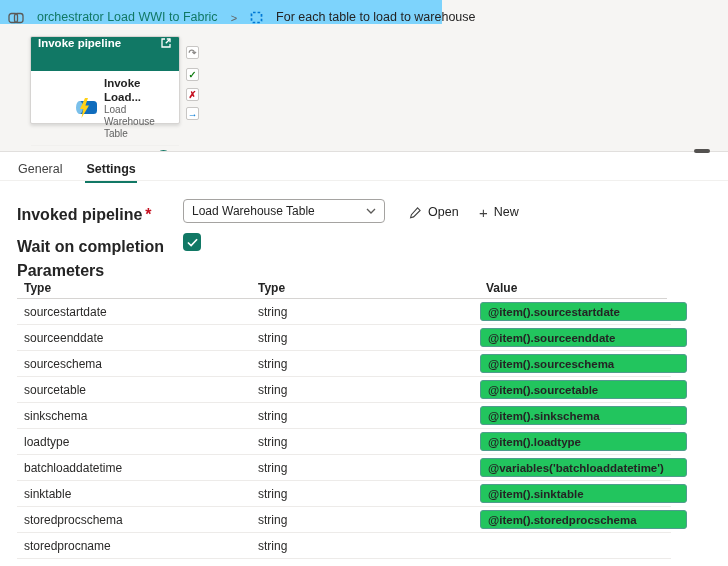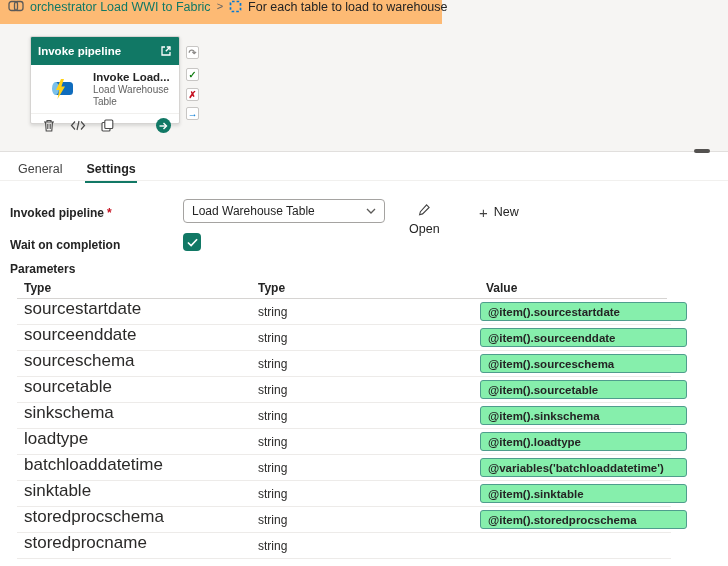--- a/index.html
+++ b/index.html
@@ -2,34 +2,34 @@
 <html><head>
 <meta charset="utf-8">
 <style>
   * { margin:0; padding:0; box-sizing:border-box; }
   html,body { width:728px; height:566px; background:#fff; overflow:hidden;
     font-family:"Liberation Sans", sans-serif; color:#242424; }
   #app { position:relative; width:728px; height:566px; }
 
   
   .canvas-bg { position:absolute; left:0; top:0; width:728px; height:151px; background:#f6f5f3; }
-  .breadcrumb { position:absolute; left:0; top:0; width:442px; height:24px; background:#fdba74;
-    display:flex; align-items:flex-start; gap:6px; padding-left:8px; font-size:12.5px; }
+  .breadcrumb { position:absolute; left:0; top:0; width:442px; height:24px; background:#7dd3fc;
+    display:flex; align-items:flex-end; gap:13px; padding-left:8px; font-size:12.5px; }
   .crumb-link { color:#117865; cursor:pointer; white-space:nowrap; }
   .crumb-sep { color:#616161; font-size:11px; }
   .crumb-current { color:#242424; white-space:nowrap; }
   .icon { display:inline-flex; align-items:center; justify-content:center; }
 
   
   .card { position:absolute; left:30px; top:36px; width:150px; height:88px; background:#fff;
     border:1px solid #d6d4d2; border-radius:2px; box-shadow:0 1.2px 3.6px rgba(0,0,0,.12); }
-  .card-header { height:28px; background:#117865; color:#fff; display:flex; align-items:center;
+  .card-header { height:34px; background:#117865; color:#fff; display:flex; align-items:flex-start;
     justify-content:space-between; padding:0 7px; font-size:11.5px; font-weight:700;
     border-radius:1px 1px 0 0; }
-  .card-body { display:flex; align-items:center; gap:17px; padding:5px 6px 3px 17px; }
+  .card-body { display:flex; align-items:center; gap:4px; padding:5px 6px 3px 9px;margin-left:32px; }
   .card-title { font-size:11.5px; font-weight:600; line-height:14px; }
   .card-sub { font-size:10px; color:#616161; line-height:12px; }
   .card-footer { display:flex; align-items:center; gap:15px; padding:4px 8px 0 12px;
     border-top:1px solid #f1f0ee; margin-top:2px; }
   .tool-icon { cursor:pointer; }
   .nav-circle { margin-left:auto; width:15px; height:15px; border-radius:50%;
     background:#117865; display:flex; align-items:center; justify-content:center; cursor:pointer; }
 
   
   .connector { position:absolute; left:186px; width:13px; height:13px; background:#fff;
@@ -42,41 +42,41 @@
     background:#545250; border-radius:2px; cursor:row-resize; }
 
   
   .panel { position:absolute; left:0; top:152px; width:671px; height:414px; background:#fff; }
   .tabs { position:absolute; left:17px; top:8px; display:flex; gap:22px; }
   .tab { font-size:12.5px; color:#424242; padding:2px 1px 5px; cursor:pointer;
     border-bottom:2px solid transparent; }
   .tab.active { font-weight:700; color:#242424; border-bottom-color:#117865;text-align:right; }
   .tabs-rule { position:absolute; left:0; top:28px; width:728px; height:1px; background:#f1f0ee; }
 
-  .field-label { position:absolute; left:10px; font-size:12px; font-weight:600; color:#242424; }
+  .field-label { position:absolute; left:17px; font-size:16px; font-weight:600; color:#242424; }
   .req { color:#c50f1f; margin-left:3px; }
 
   .dropdown { position:absolute; left:183px; top:47px; width:202px; height:24px; background:#fff;
     border:1px solid #a5a3a1; border-radius:4px; display:flex; align-items:center;
     justify-content:space-between; padding:0 8px; font-size:12px; cursor:pointer; }
   .text-btn { position:absolute; top:51px; display:flex; align-items:center; gap:6px;
     font-size:12.5px; color:#242424; cursor:pointer; height:18px; }
   .checkbox { position:absolute; left:183px; top:81px; width:18px; height:18px; background:#117865;
     border-radius:4px; display:flex; align-items:center; justify-content:center; cursor:pointer; }
 
   
   .tbl-head { position:absolute; top:129px; font-size:12px; font-weight:600; color:#242424; }
   .head-rule { position:absolute; left:17px; right:4px; top:146px; height:1px; background:#d6d4d2; }
   .rows { position:absolute; left:0; right:0; top:147px; }
   .prow { position:relative; height:26px; }
   .prow::after { content:""; position:absolute; left:17px; right:0; bottom:0; height:1px; background:#edebe9; }
-  .cell-name { position:absolute; left:24px; top:0; font-size:17px; color:#2b2a29; }
+  .cell-name { position:absolute; left:24px; top:6px; font-size:12px; color:#2b2a29; }
   .cell-type { position:absolute; left:258px; top:6px; font-size:12px; color:#2b2a29; }
   .value-box { position:absolute; left:480px; top:3px; width:207px; height:19px;
-    background:#86efac; border:1px solid #4f9d8d; border-radius:3px; display:flex;
+    background:#22c55e; border:1px solid #4f9d8d; border-radius:3px; display:flex;
     align-items:center; padding:0 7px; font-size:11.5px; font-weight:600; color:#242424;
     cursor:text; white-space:nowrap; overflow:hidden; }
 </style>
 </head>
 <body>
 
 <div id="app">
 
   <div class="canvas-bg"></div>
 
@@ -181,21 +181,21 @@
       <span>Invoked pipeline</span><span class="req">*</span>
     </span>
     <div class="dropdown">
       <span>Load Warehouse Table</span>
       <span class="icon">
         <svg width="10" height="6" viewBox="0 0 10 6" fill="none" stroke="#5b5a58" stroke-width="1.3">
           <polyline points="1,1 5,5 9,1"></polyline>
         </svg>
       </span>
     </div>
-    <span class="text-btn" style="left:409px;flex-direction:column;">
+    <span class="text-btn" style="left:409px;">
       <span class="icon">
         <svg width="13" height="13" viewBox="0 0 13 13" fill="none" stroke="#424242" stroke-width="1.1">
           <path d="M8.6 1.9 L11.1 4.4 L4.6 10.9 L1.6 11.7 L2.4 8.7 Z"></path>
         </svg>
       </span>
       <span>Open</span>
     </span>
     <span class="text-btn" style="left:479px;">
       <span class="icon" style="font-size:15px; font-weight:400; color:#424242;">+</span>
       <span>New</span>

